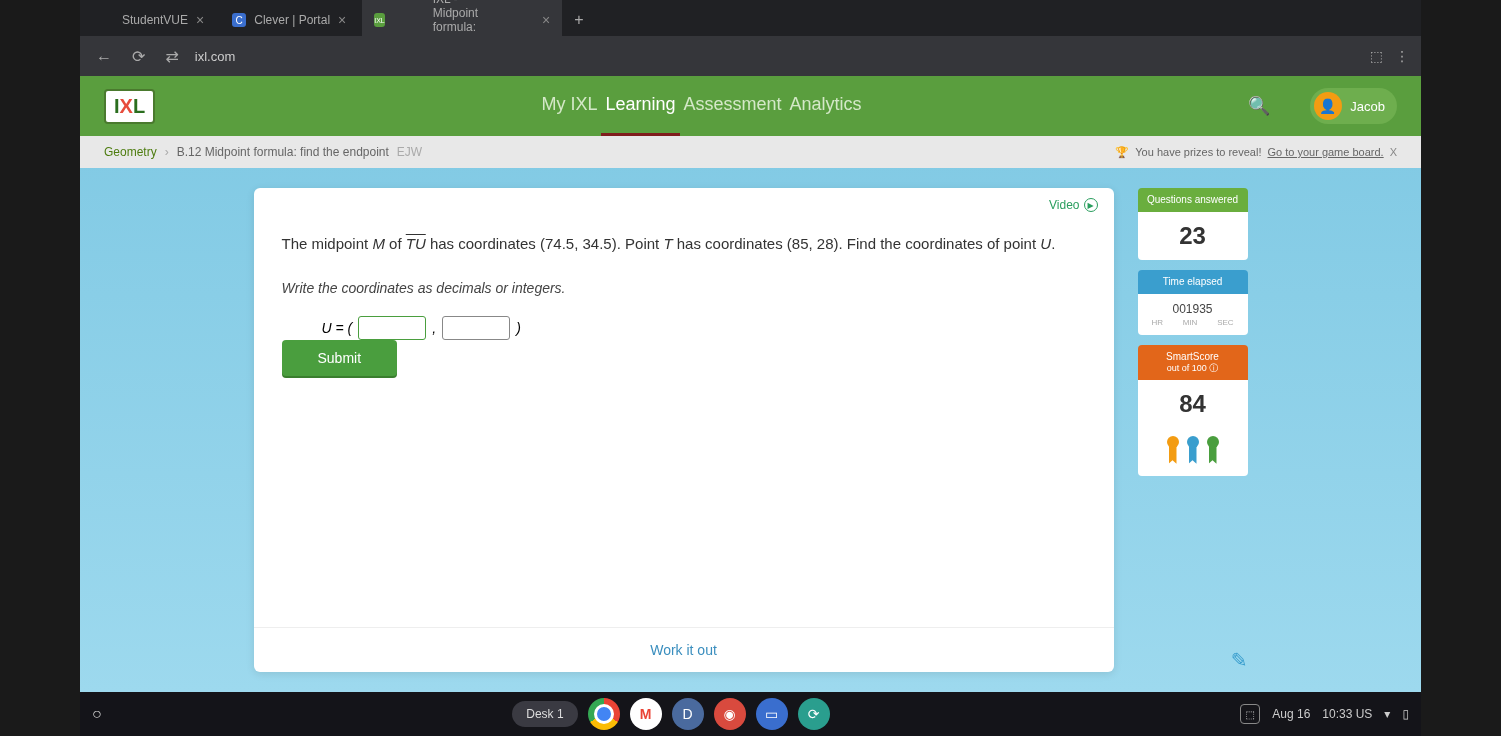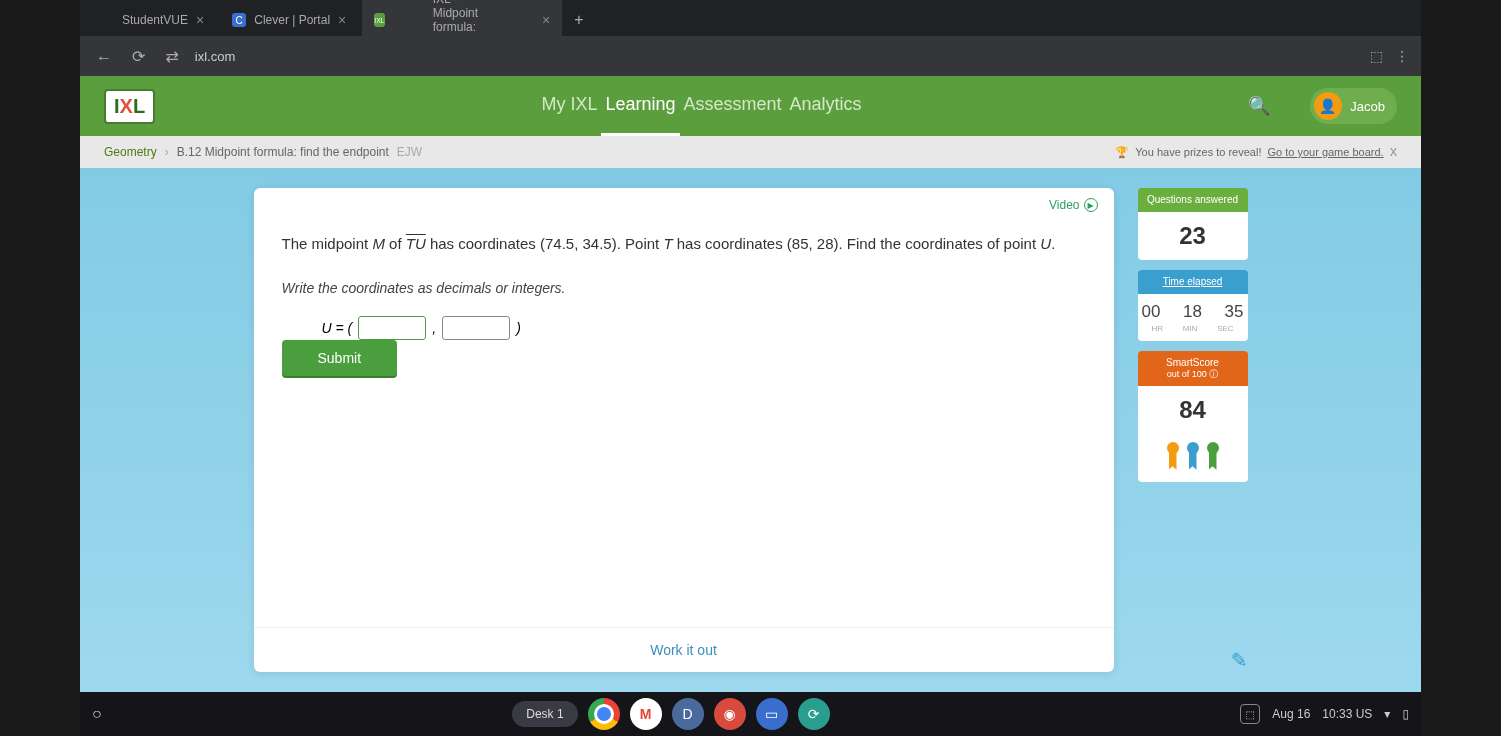--- a/index.html
+++ b/index.html
@@ -21,21 +21,21 @@
 .addr-right { color: #aaa; font-size: 14px; display: flex; gap: 12px; }
 
 .page { flex: 1; background: linear-gradient(180deg, #7ec8e3, #9dd9ee); display: flex; flex-direction: column; overflow: hidden; }
 
 .ixl-header { height: 60px; background: #5a9e3e; display: flex; align-items: center; padding: 0 24px; gap: 40px; }
 .ixl-logo { background: #fff; padding: 4px 8px; border-radius: 4px; font-weight: bold; font-size: 20px; border: 2px solid #4a7a2e; }
 .ixl-logo .x { color: #e74c3c; }
 .ixl-logo .i, .ixl-logo .l { color: #2a6e1e; }
 .ixl-nav { display: flex; flex: 1; justify-content: center; }
 .ixl-nav-item { color: #d4e8c8; font-size: 18px; cursor: pointer; padding: 18px 4px; }
-.ixl-nav-item.active { color: #fff; border-bottom: 3px solid #ffffff; }
+.ixl-nav-item.active { color: #fff; border-bottom: 3px solid #7f1d1d; }
 .ixl-search { color: #d4e8c8; font-size: 18px; cursor: pointer; }
 .ixl-user { display: flex; align-items: center; gap: 8px; background: #6eae4e; border-radius: 20px; padding: 4px 12px 4px 4px; cursor: pointer; }
 .ixl-avatar { width: 28px; height: 28px; background: #f39c12; border-radius: 50%; display: flex; align-items: center; justify-content: center; color: #fff; font-size: 14px; }
 .ixl-username { color: #fff; font-size: 13px; }
 
 .breadcrumb-bar { height: 32px; background: #e8e8e8; display: flex; align-items: center; padding: 0 24px; font-size: 12px; color: #666; justify-content: space-between; }
 .breadcrumb-left { display: flex; gap: 8px; align-items: center; }
 .bc-link { color: #4d7c0f; cursor: pointer; }
 .bc-sep { color: #aaa; }
 .prize-msg { display: flex; align-items: center; gap: 6px; color: #666; font-size: 11px; }
@@ -57,23 +57,23 @@
 .answer-input { width: 68px; height: 24px; border: 1.5px solid #4a9e3e; border-radius: 3px; padding: 2px 4px; font-size: 13px; }
 .answer-input.second { border-color: #888; }
 .submit-btn { background: #4a9e3e; color: #fff; border: none; padding: 10px 36px; border-radius: 4px; font-size: 14px; cursor: pointer; box-shadow: 0 2px 0 #3a7e2e; }
 .work-it-out { text-align: center; color: #3a8ebe; font-size: 14px; padding: 14px; border-top: 1px solid #eee; margin-top: auto; cursor: pointer; }
 
 .stats-col { width: 110px; display: flex; flex-direction: column; gap: 10px; }
 .stat-box { border-radius: 4px; overflow: hidden; text-align: center; }
 .stat-head { padding: 6px 4px; font-size: 10px; color: #fff; line-height: 1.2; }
 .stat-val { background: #fff; padding: 10px; font-size: 24px; font-weight: bold; color: #333; }
 .qa-head { background: #6aae3e; }
-.time-head { background: #3a9ece; text-decoration: underline; }
+.time-head { background: #3a9ece; }
 .time-val { background: #fff; padding: 8px 4px; }
-.time-grid { display: flex; justify-content: space-between; font-size: 17px; color: #444; }
+.time-grid { display: flex; justify-content: center; font-size: 12px; color: #444; }
 .time-labels { display: flex; justify-content: space-around; font-size: 8px; color: #aaa; margin-top: 2px; }
 .ss-head { background: #e2661a; font-size: 10px; }
 .ss-sub { font-size: 9px; }
 .ribbons { display: flex; justify-content: center; gap: 4px; padding: 8px; background: #fff; }
 .ribbon { width: 16px; height: 32px; position: relative; }
 .ribbon-orange::before { content:''; position:absolute; top:0; left:2px; width:12px; height:12px; background:#f39c12; border-radius:50%; }
 .ribbon-orange::after { content:''; position:absolute; top:10px; left:4px; width:8px; height:18px; background:#f39c12; clip-path: polygon(0 0,100% 0,100% 100%,50% 80%,0 100%); }
 .ribbon-blue::before { content:''; position:absolute; top:0; left:2px; width:12px; height:12px; background:#3a9ece; border-radius:50%; }
 .ribbon-blue::after { content:''; position:absolute; top:10px; left:4px; width:8px; height:18px; background:#3a9ece; clip-path: polygon(0 0,100% 0,100% 100%,50% 80%,0 100%); }
 .ribbon-green::before { content:''; position:absolute; top:0; left:2px; width:12px; height:12px; background:#4a9e3e; border-radius:50%; }
@@ -192,21 +192,21 @@
       <div class="stats-col">
         <div class="stat-box">
           <div class="stat-head qa-head">Questions answered</div>
           <div class="stat-val">23</div>
         </div>
         <div class="stat-box">
           <div class="stat-head time-head">Time elapsed</div>
           <div class="time-val">
             <div class="time-grid">
               <span>00</span>
-              <span>18</span>
+              <span>19</span>
               <span>35</span>
             </div>
             <div class="time-labels">
               <span>HR</span>
               <span>MIN</span>
               <span>SEC</span>
             </div>
           </div>
         </div>
         <div class="stat-box">

